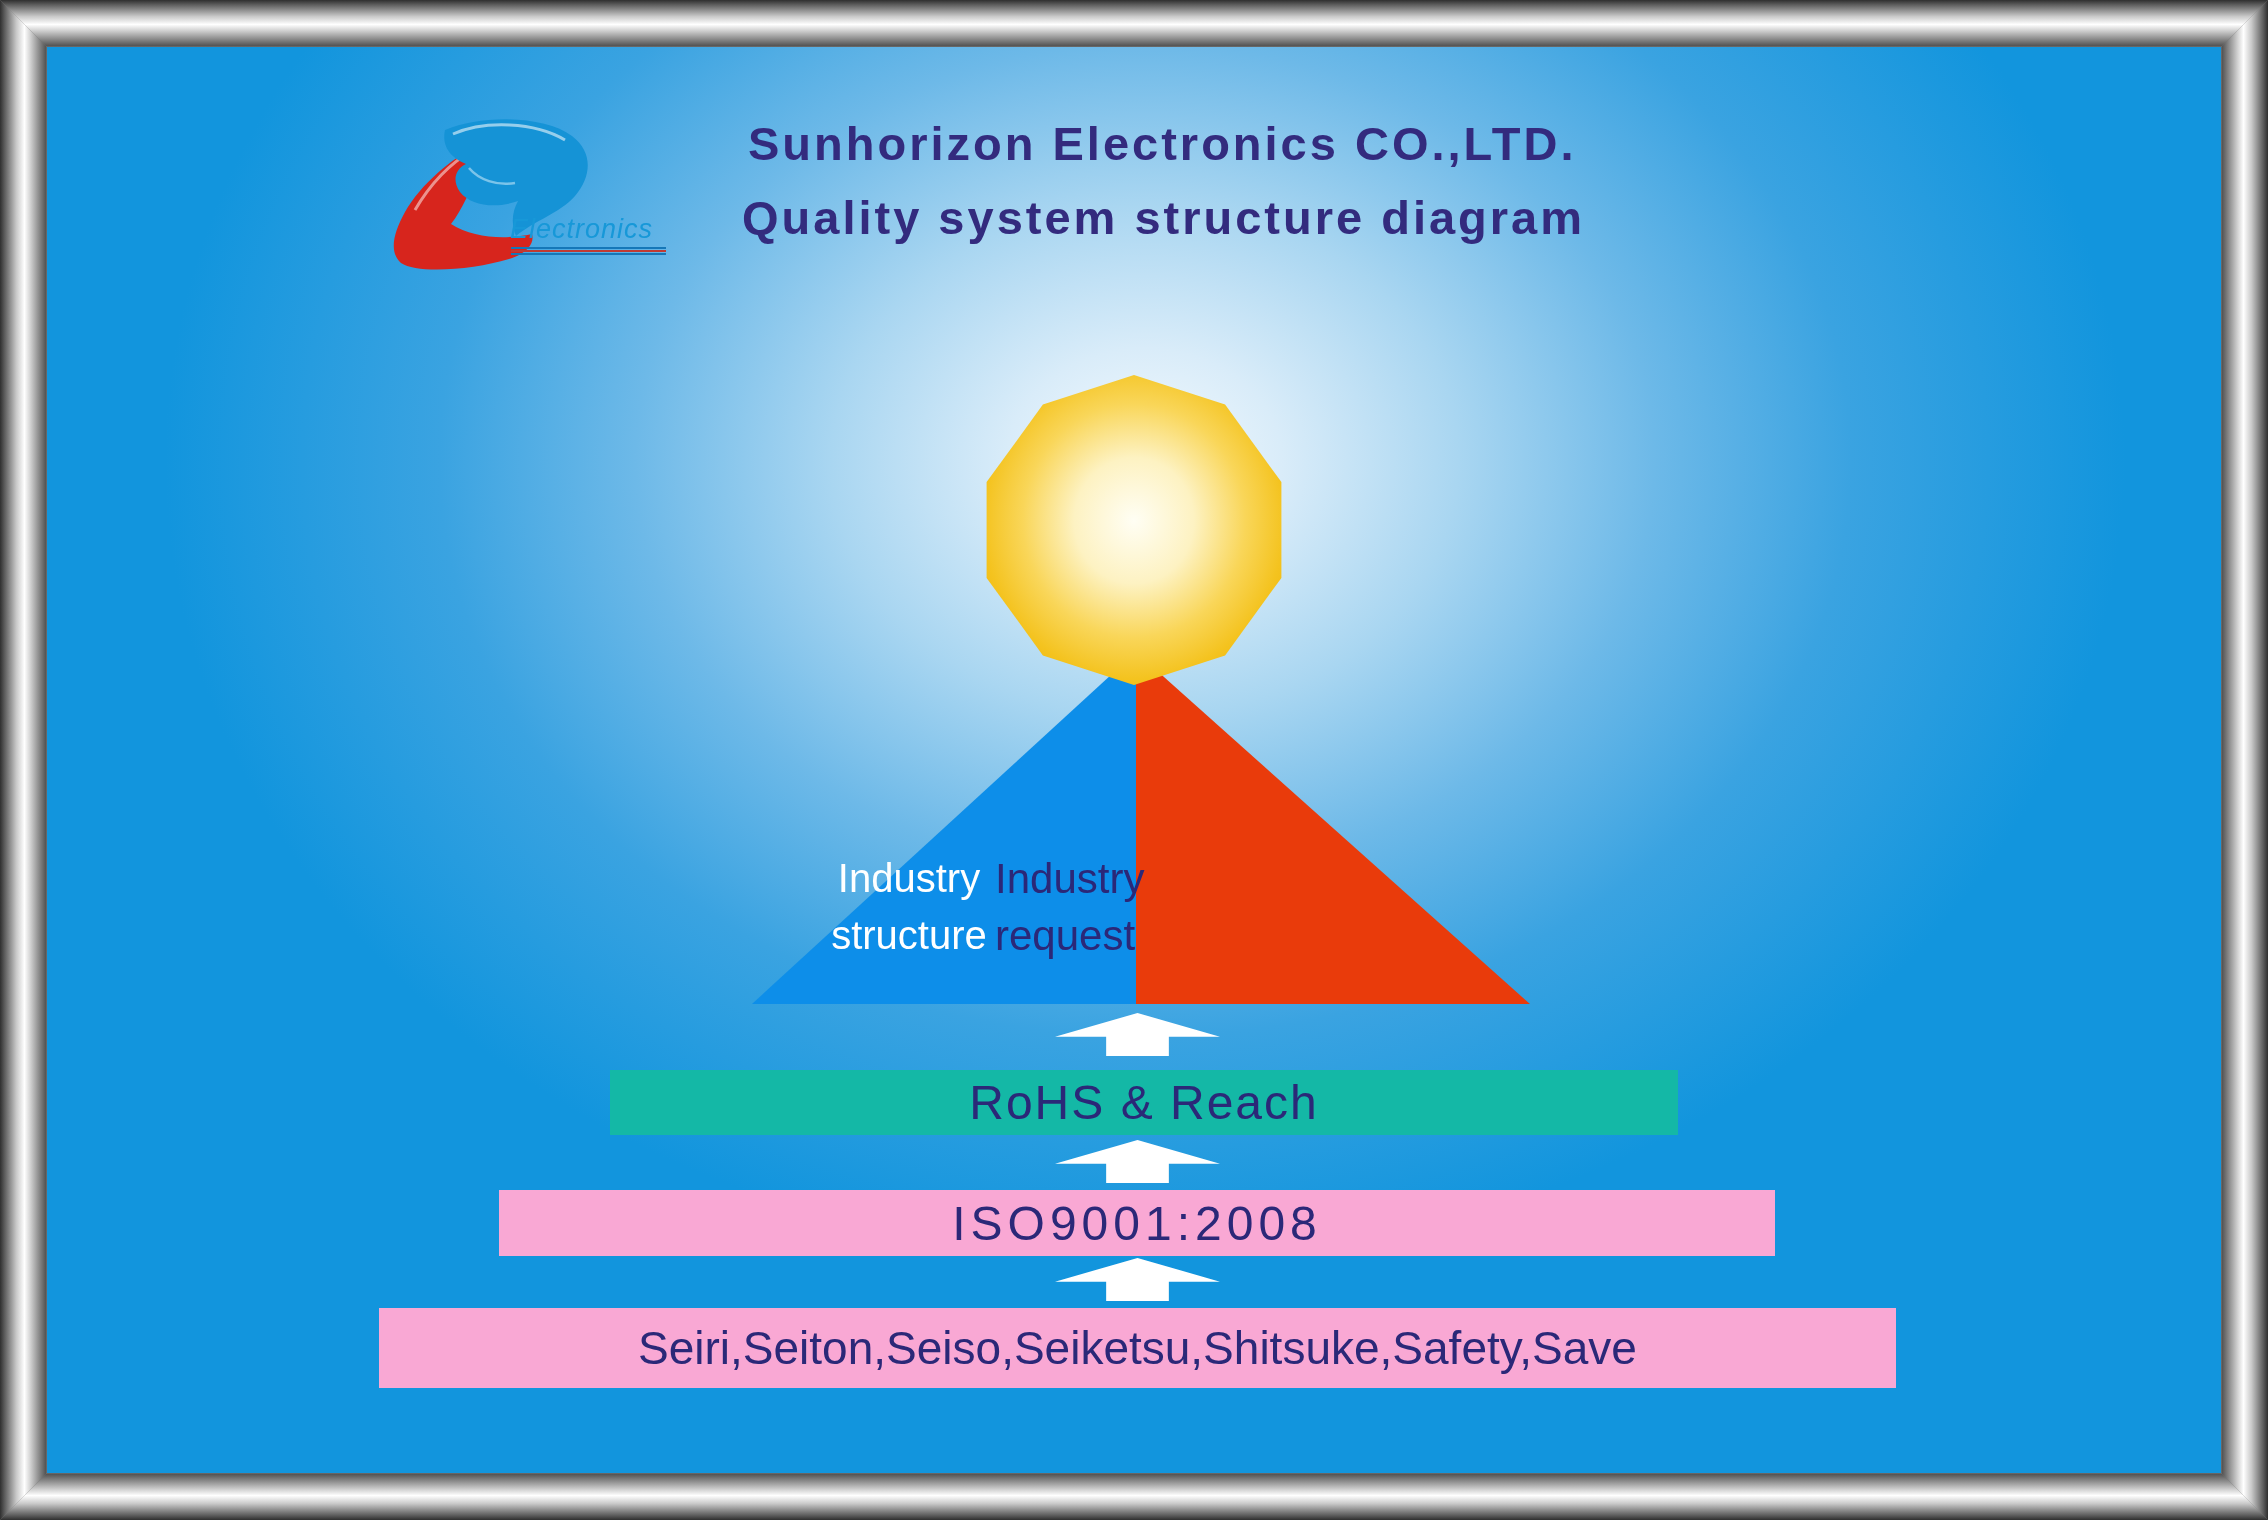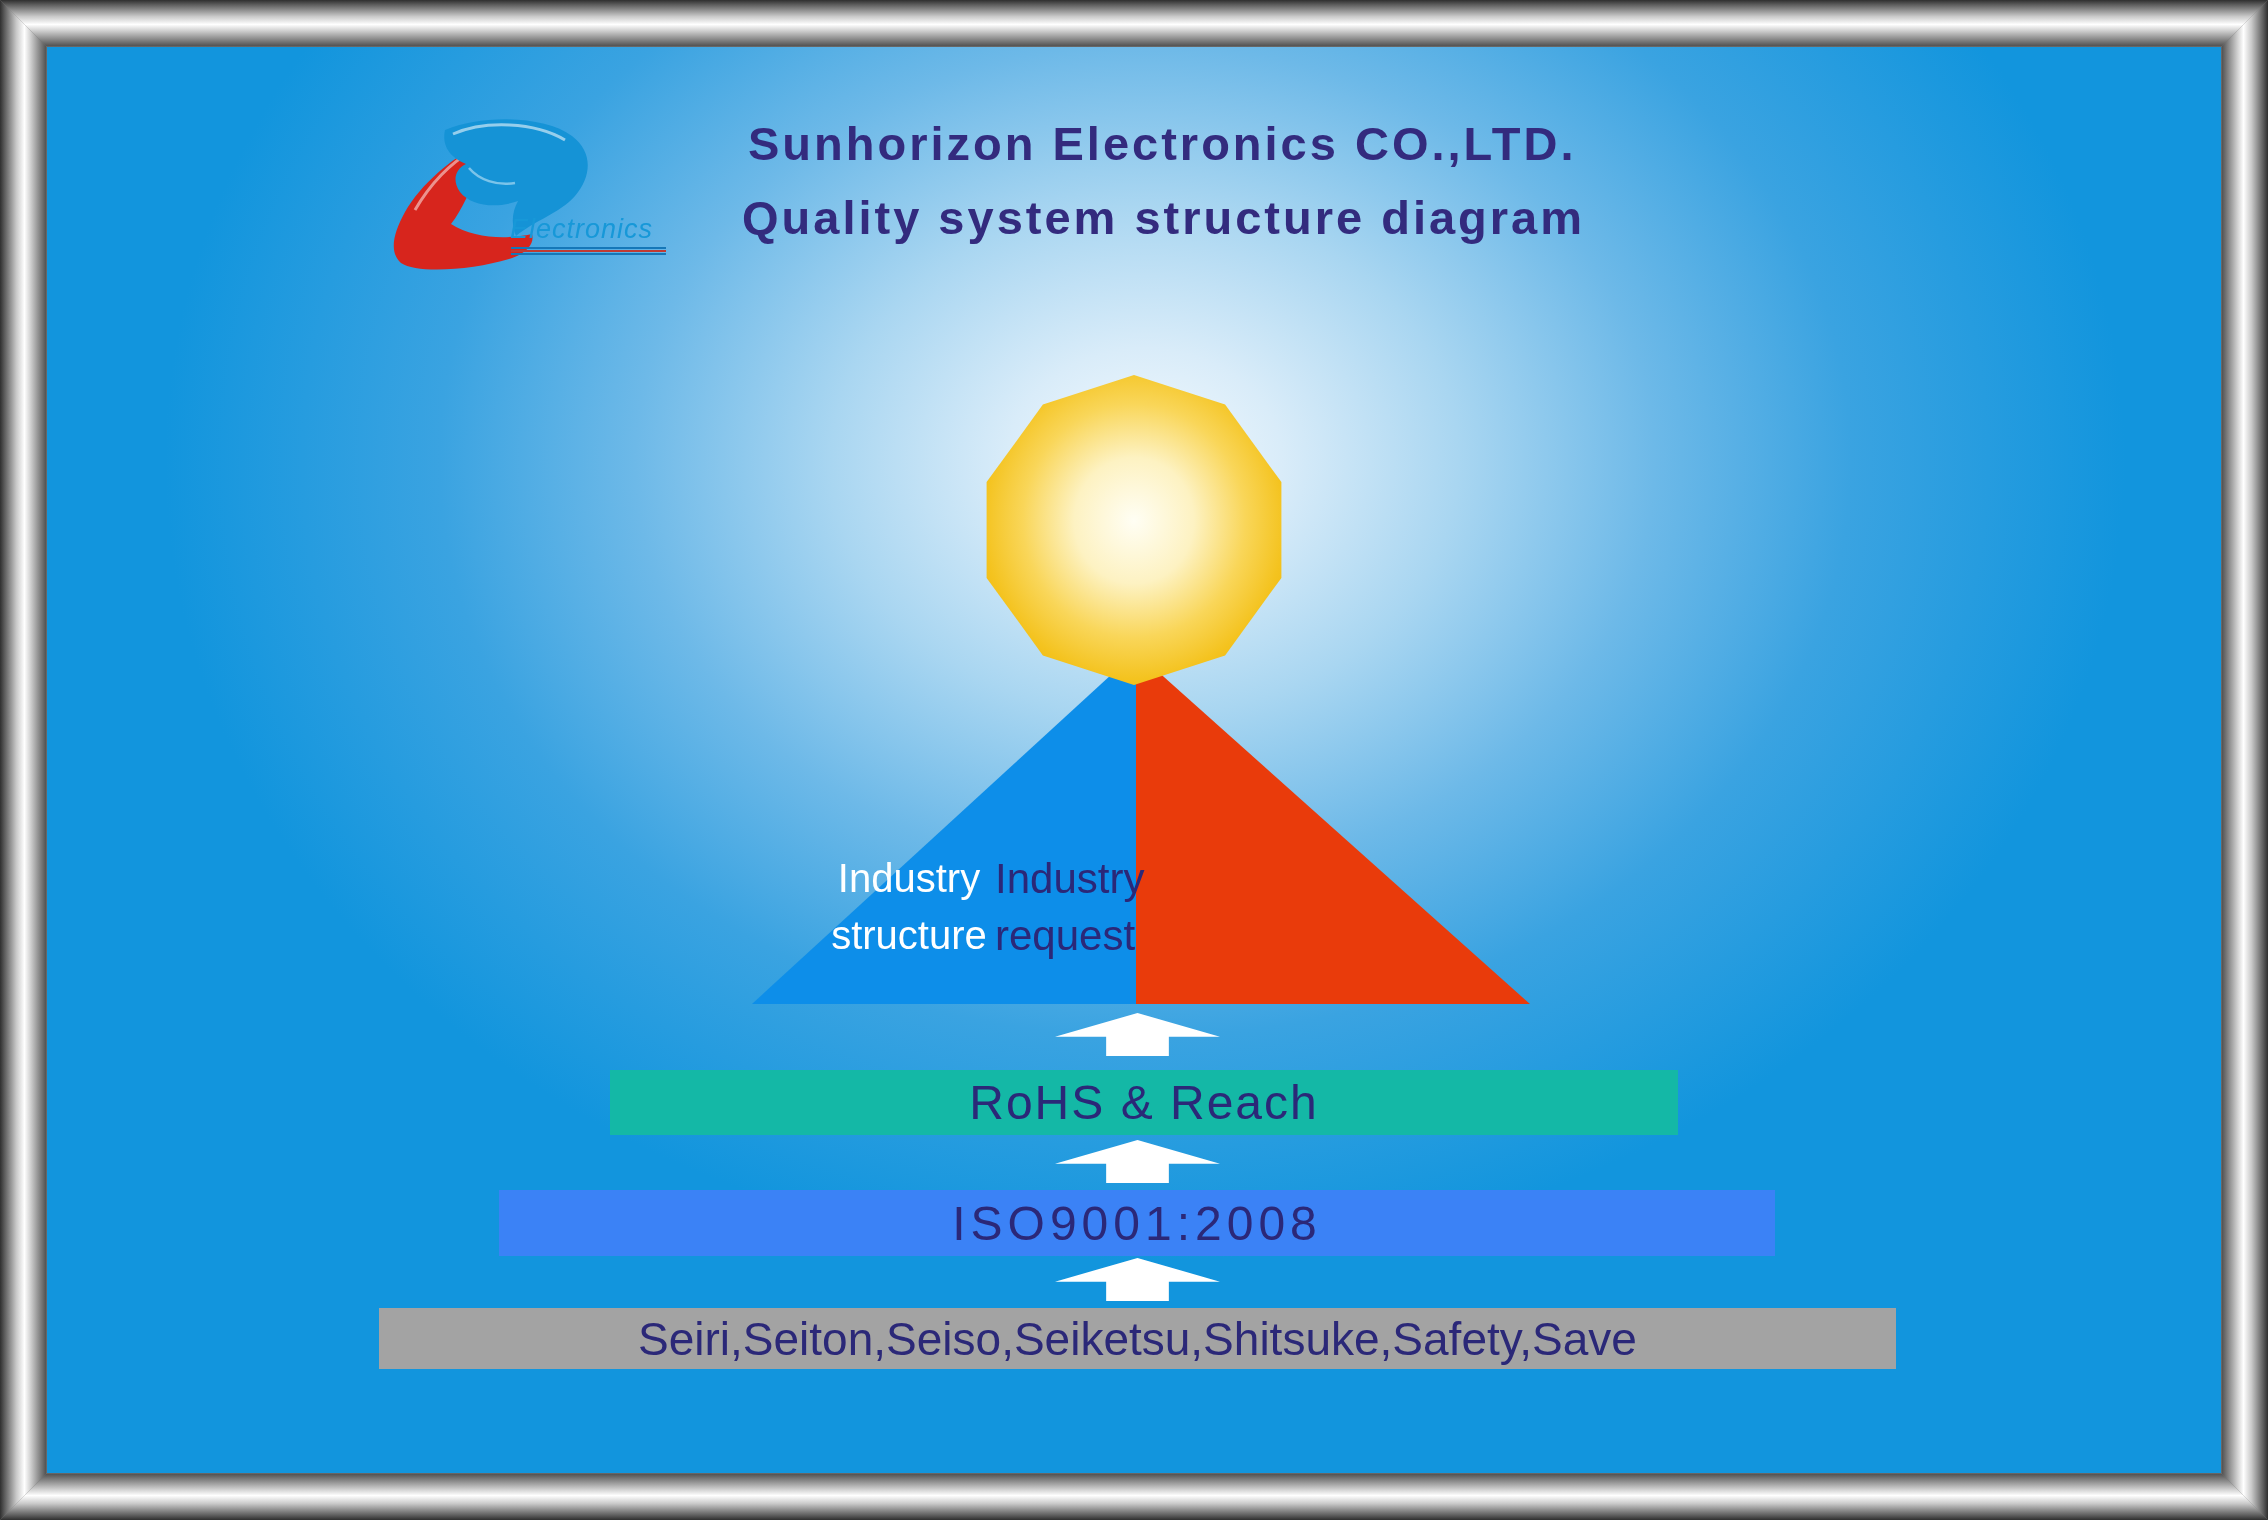--- a/index.html
+++ b/index.html
@@ -52,22 +52,22 @@
   #customer-label{
     position:absolute;left:995px;top:850px;width:340px;z-index:7;
     text-align:left;color:#2b2878;font-size:42px;line-height:57px;
   }
   
   .bar{
     position:absolute;z-index:5;display:flex;align-items:center;justify-content:center;
     color:#2b2878;white-space:nowrap;
   }
   #bar-rohs{left:610px;top:1070px;width:1068px;height:65px;background:#14b8a6;font-size:48px;letter-spacing:2px;}
-  #bar-iso{left:499px;top:1190px;width:1276px;height:66px;background:#3b82f6;font-size:48px;letter-spacing:5px;}
-  #bar-5s{left:379px;top:1308px;width:1517px;height:61px;background:#a3a3a3;font-size:46px;}
+  #bar-iso{left:499px;top:1190px;width:1276px;height:66px;background:#f9a8d4;font-size:48px;letter-spacing:5px;}
+  #bar-5s{left:379px;top:1308px;width:1517px;height:80px;background:#f9a8d4;font-size:46px;}
   
   .up-arrow{
     position:absolute;left:1055px;width:165px;height:43px;background:#ffffff;z-index:5;
     clip-path:polygon(50% 0,100% 55%,69% 55%,69% 100%,31% 100%,31% 55%,0 55%);
   }
   #arrow-1{top:1013px;}
   #arrow-2{top:1140px;}
   #arrow-3{top:1258px;}
 </style>
 </head>

